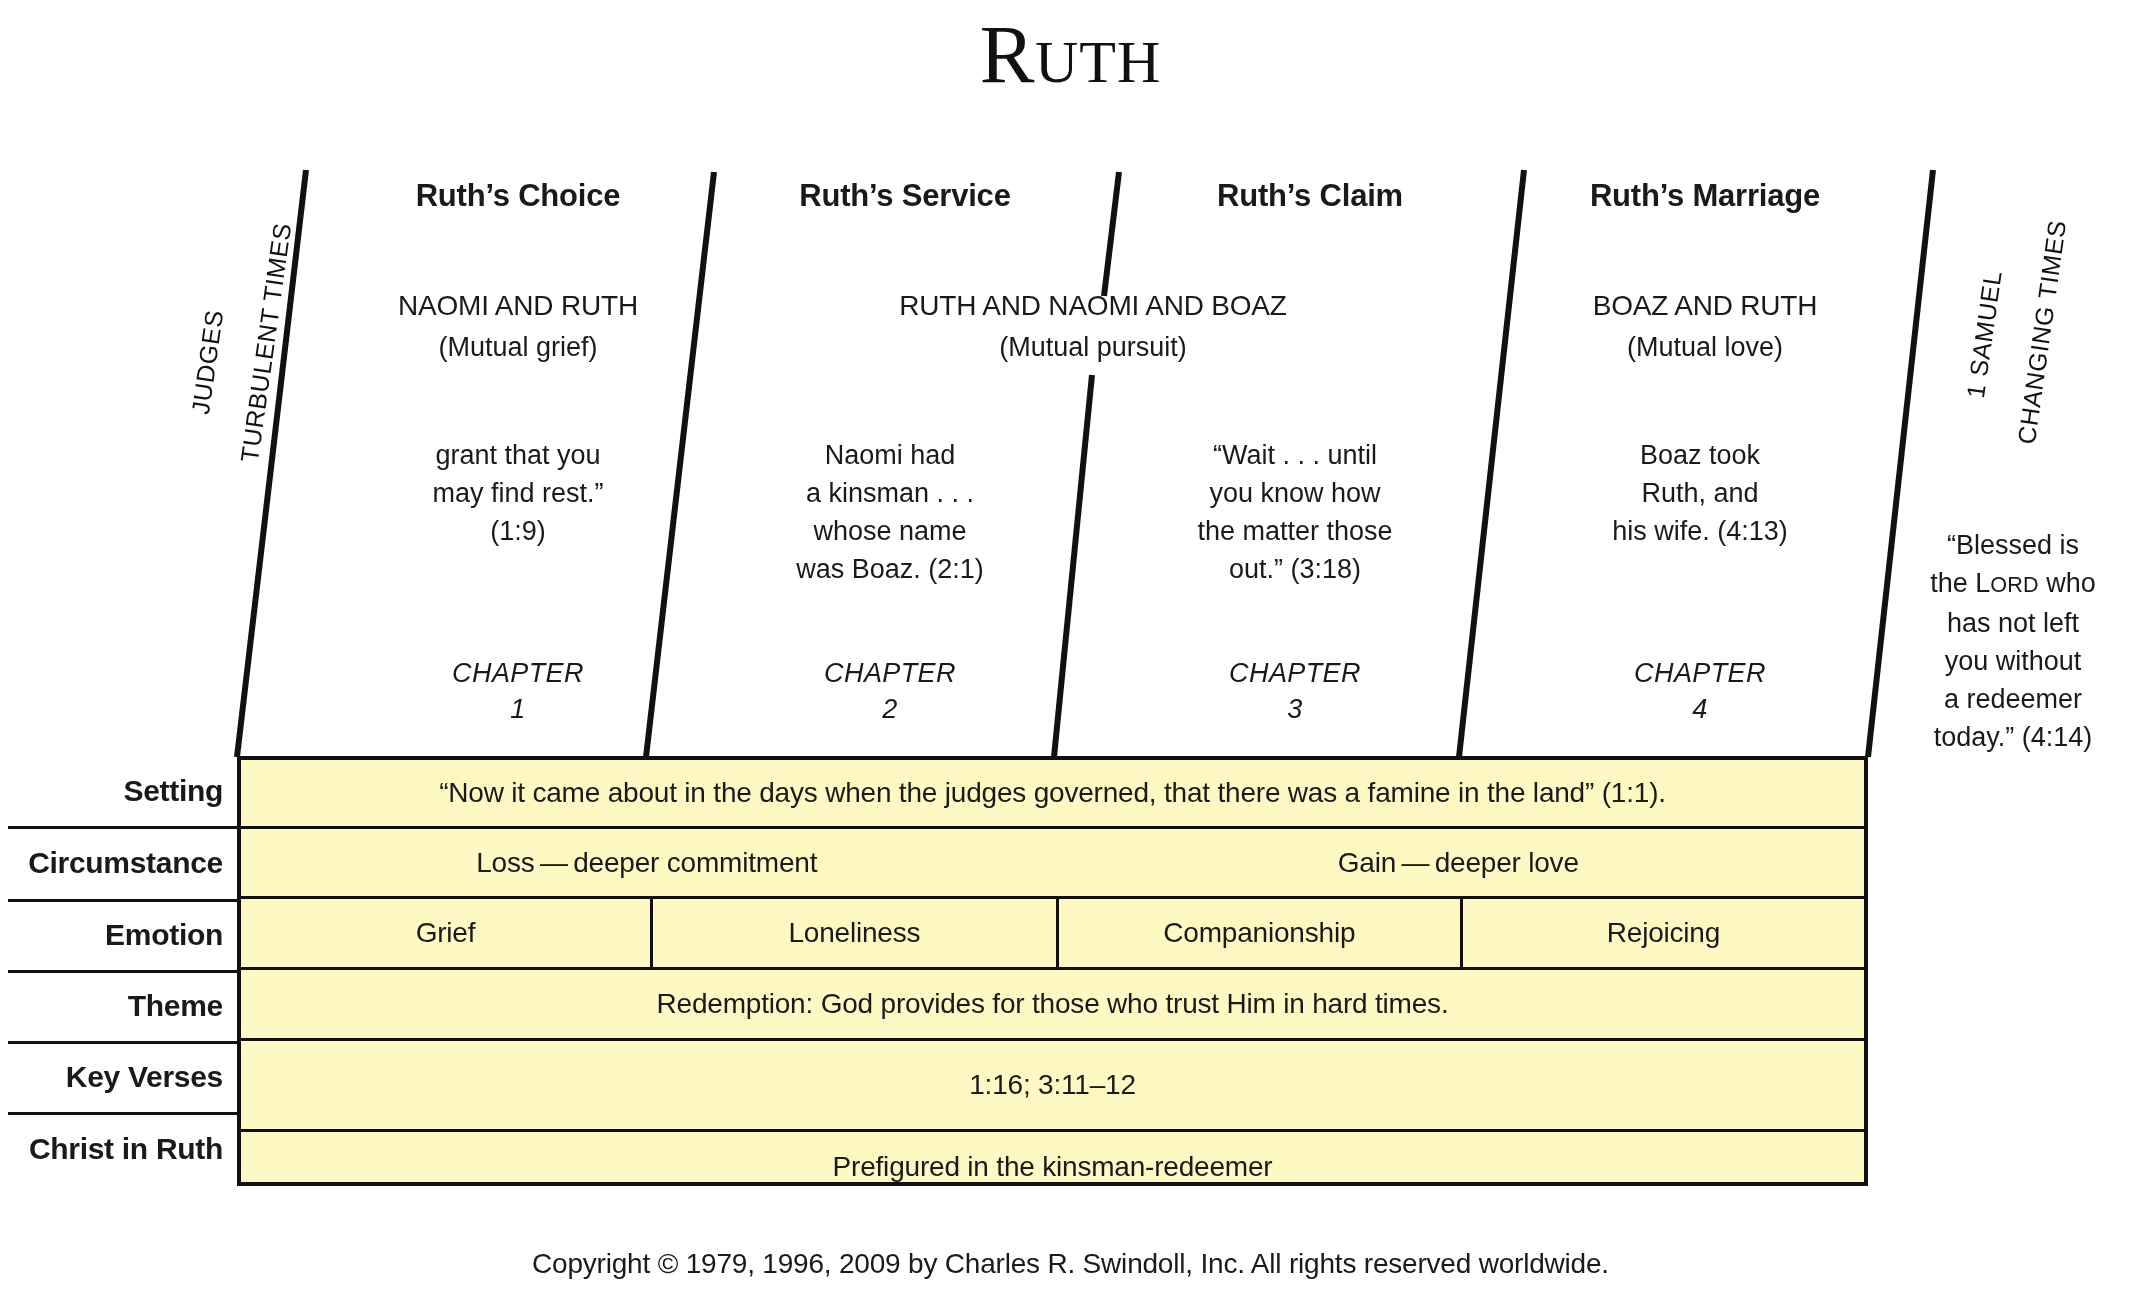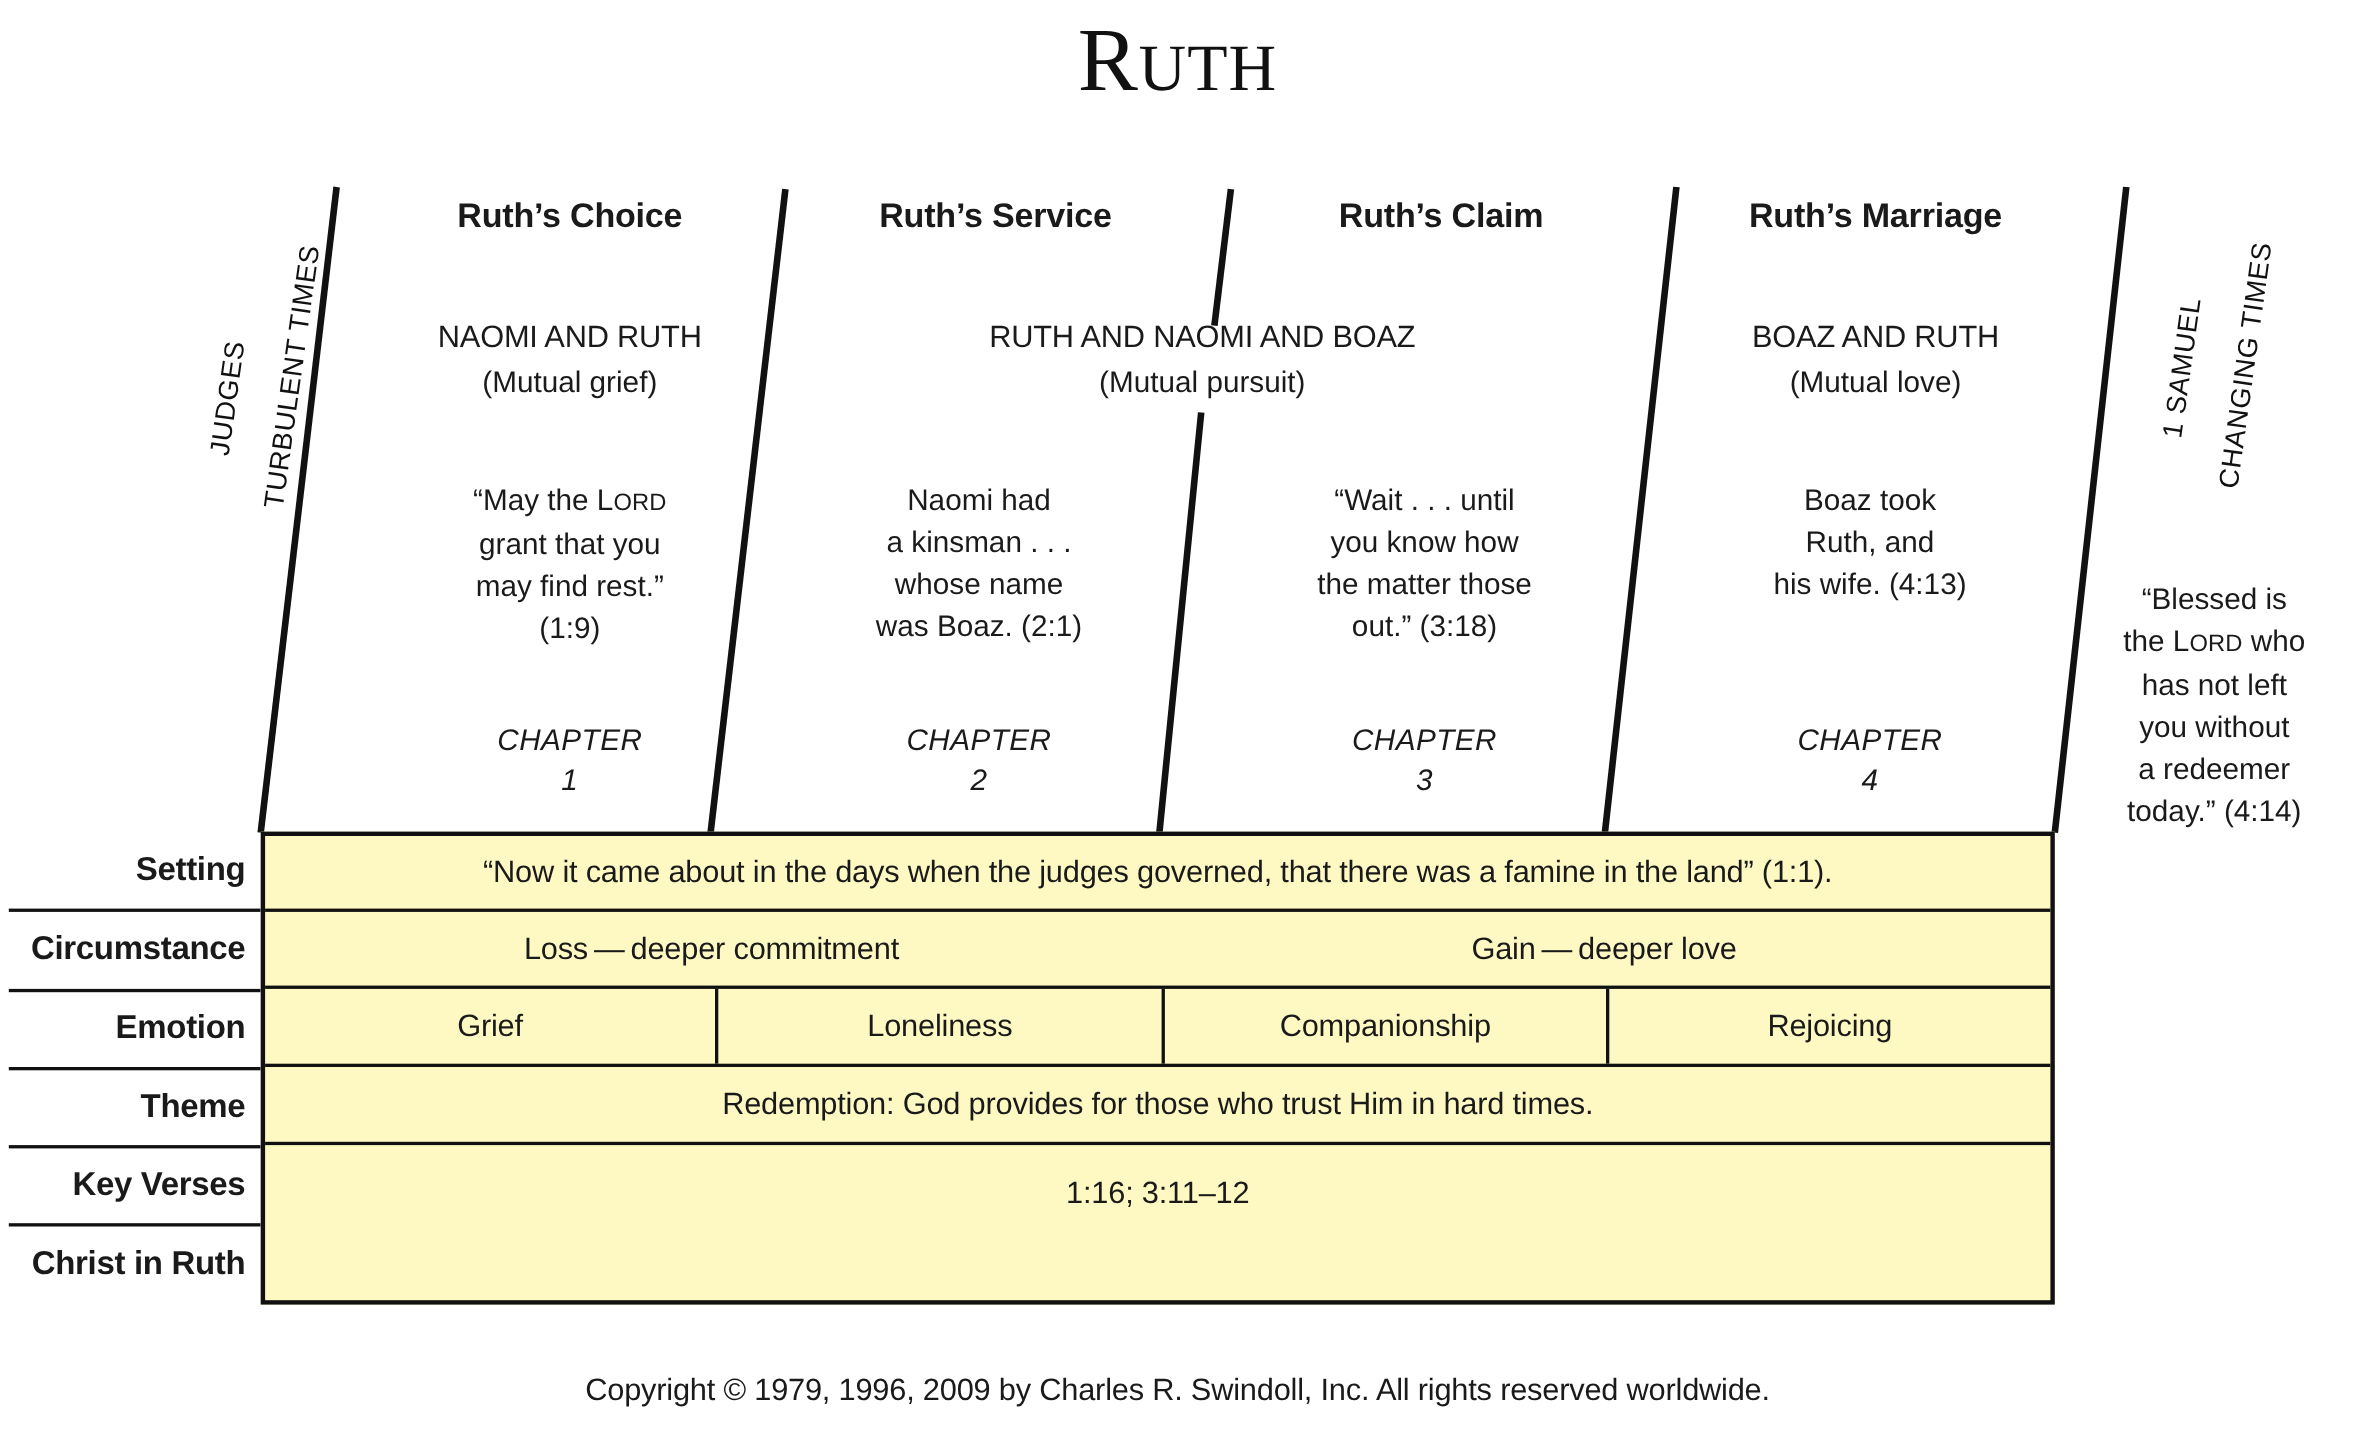--- a/index.html
+++ b/index.html
@@ -98,21 +98,20 @@
 <div class="abs era" style="left:2012px;top:442px;transform:rotate(-82deg);">CHANGING TIMES</div>
 
 <div class="abs col" style="left:318px;top:178px;width:400px;">
   <div class="col-title">Ruth’s Choice</div>
 </div>
 <div class="abs col" style="left:318px;top:290px;width:400px;">
   <div class="col-people">NAOMI AND RUTH</div>
   <div class="col-mutual" style="margin-top:10px;">(Mutual grief)</div>
 </div>
 <div class="abs col col-quote" style="left:318px;top:436px;width:400px;">
-  <div><span>“May the L</span><span class="sc-lord">ORD</span></div>
   <div>grant that you</div>
   <div>may find rest.”</div>
   <div>(1:9)</div>
 </div>
 <div class="abs col col-chapter" style="left:318px;top:655px;width:400px;">
   <div>CHAPTER</div>
   <div>1</div>
 </div>
 
 <div class="abs col" style="left:715px;top:178px;width:380px;">
@@ -206,16 +205,19 @@
   </div>
 
   <div class="trow" style="height:71px;">
     <div class="tcell" style="width:100%;">Redemption: God provides for those who trust Him in hard times.</div>
   </div>
 
   <div class="trow" style="height:91px;">
     <div class="tcell" style="width:100%;">1:16; 3:11–12</div>
   </div>
 
+  <div class="trow" style="height:73px;">
+    <div class="tcell" style="width:100%;">Prefigured in the kinsman-redeemer</div>
+  </div>
 
 </div>
 
 <div class="abs" id="copyright">Copyright © 1979, 1996, 2009 by Charles R. Swindoll, Inc. All rights reserved worldwide.</div>
 
 </body></html>

